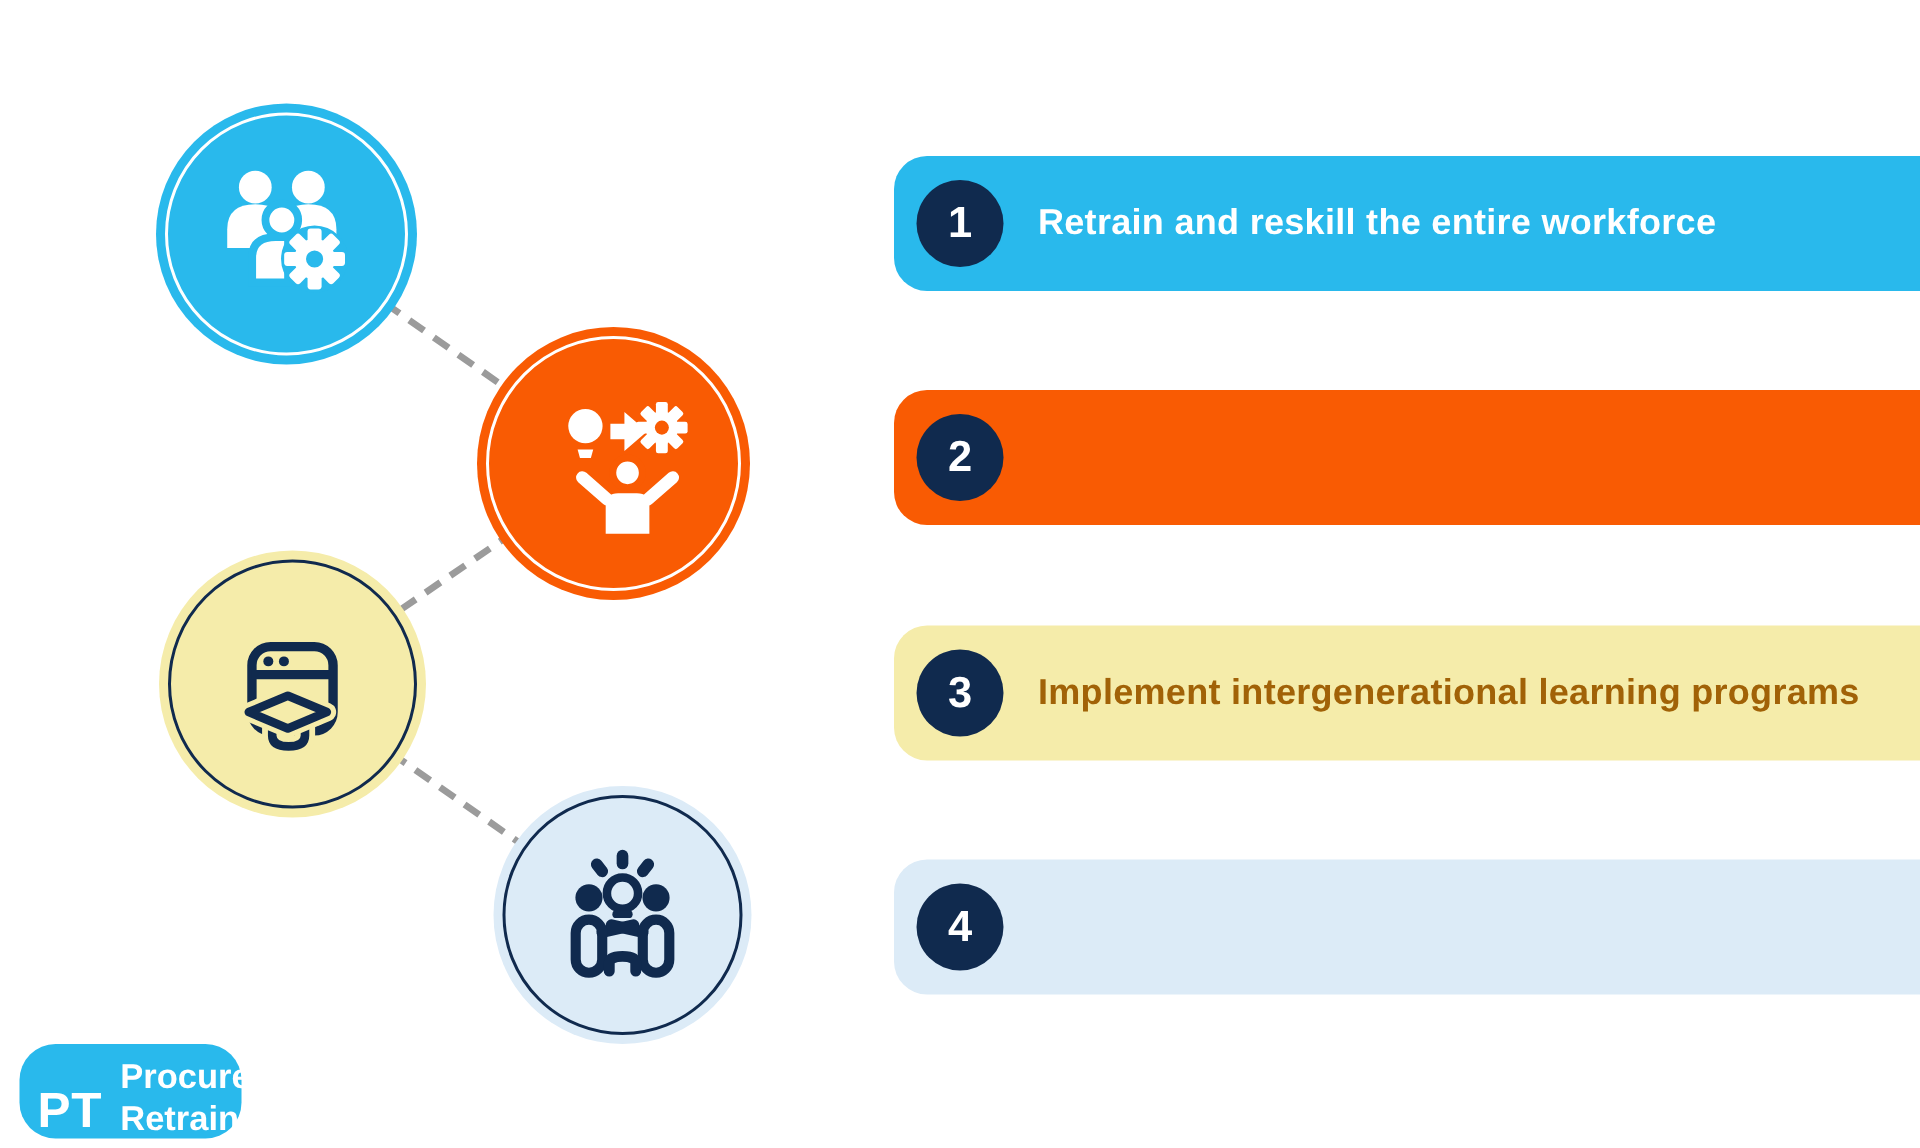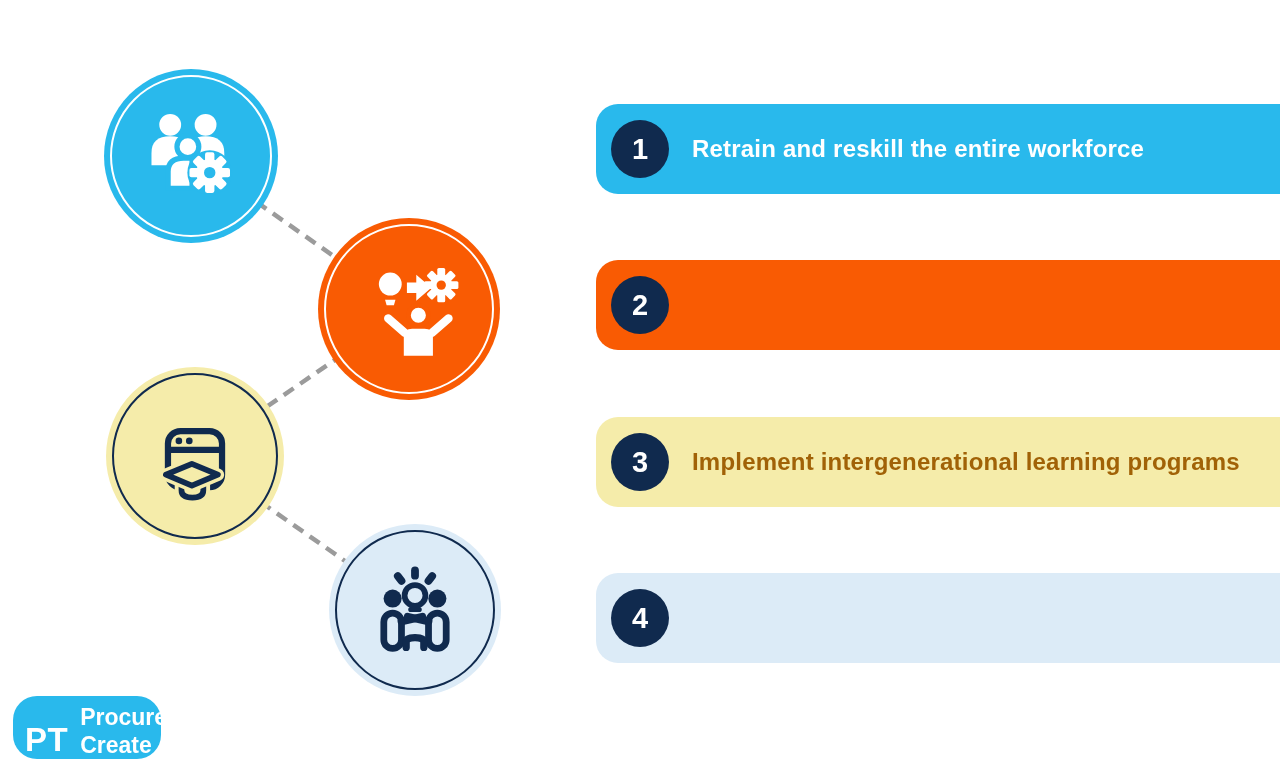--- a/index.html
+++ b/index.html
@@ -194,17 +194,17 @@
     <div class="step-number">
       <span>4</span>
     </div>
   </div>
 
   <div class="logo">
     <span class="logo-abbr">PT</span>
     <span class="logo-divider"></span>
     <span class="logo-name">
       <span>Procurement</span><br>
-      <span>Create</span>
+      <span>Retrain</span>
     </span>
   </div>
 
 </div>
 
 </body></html>

